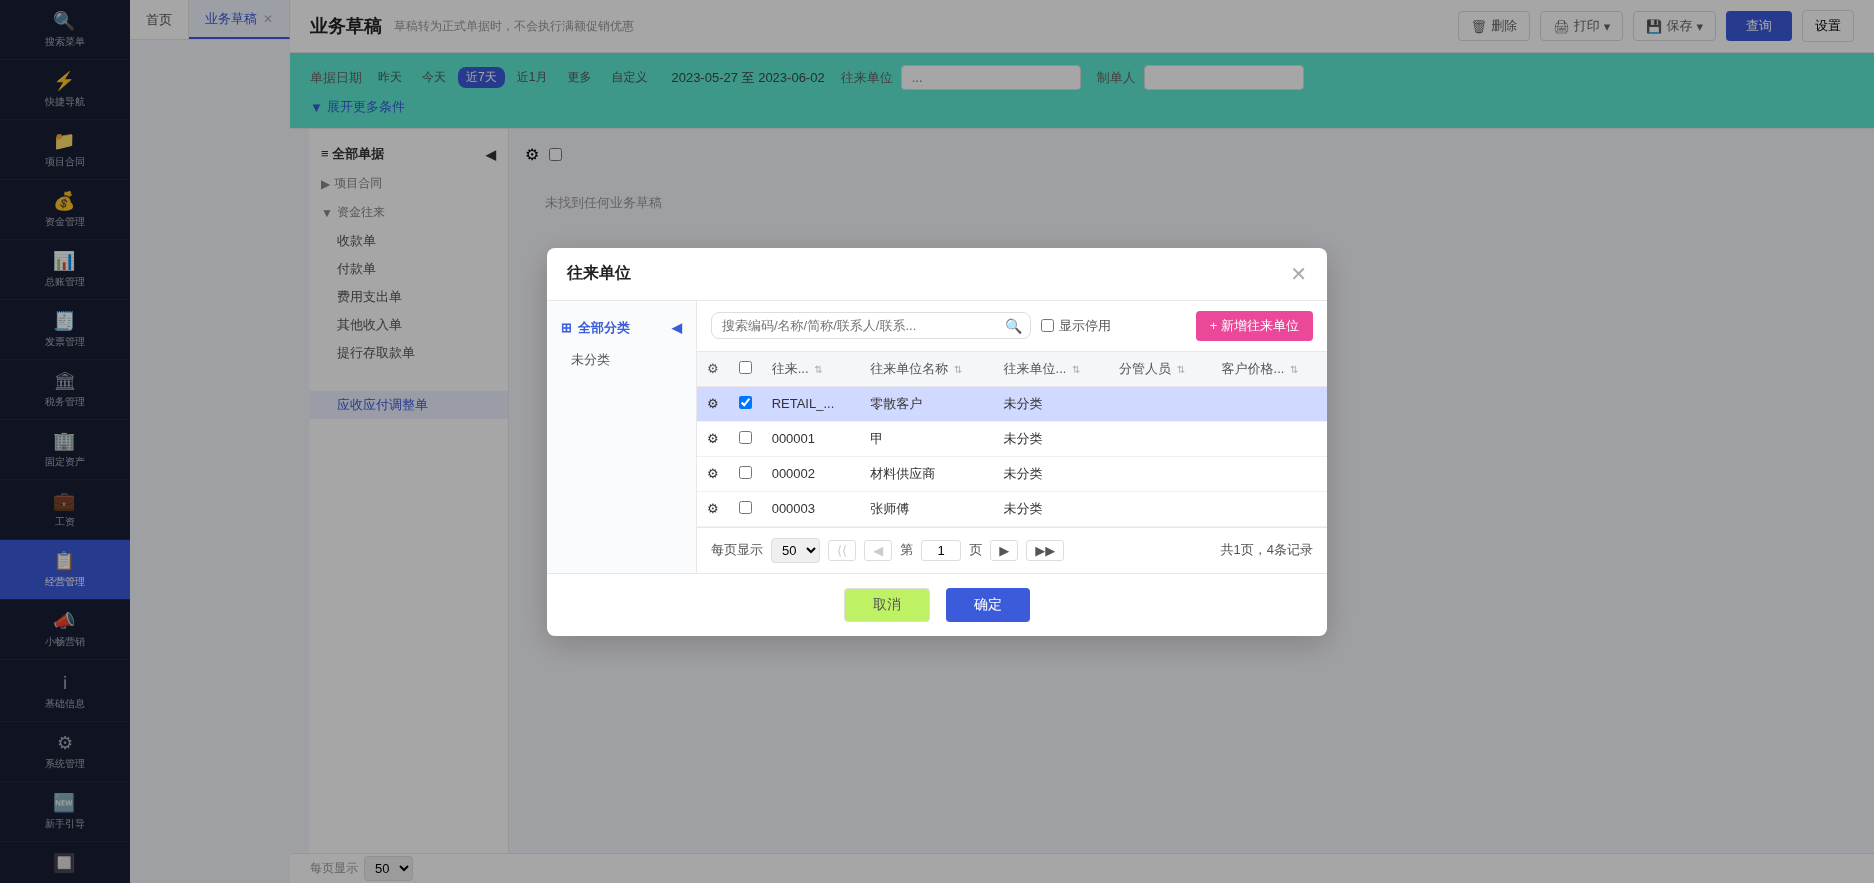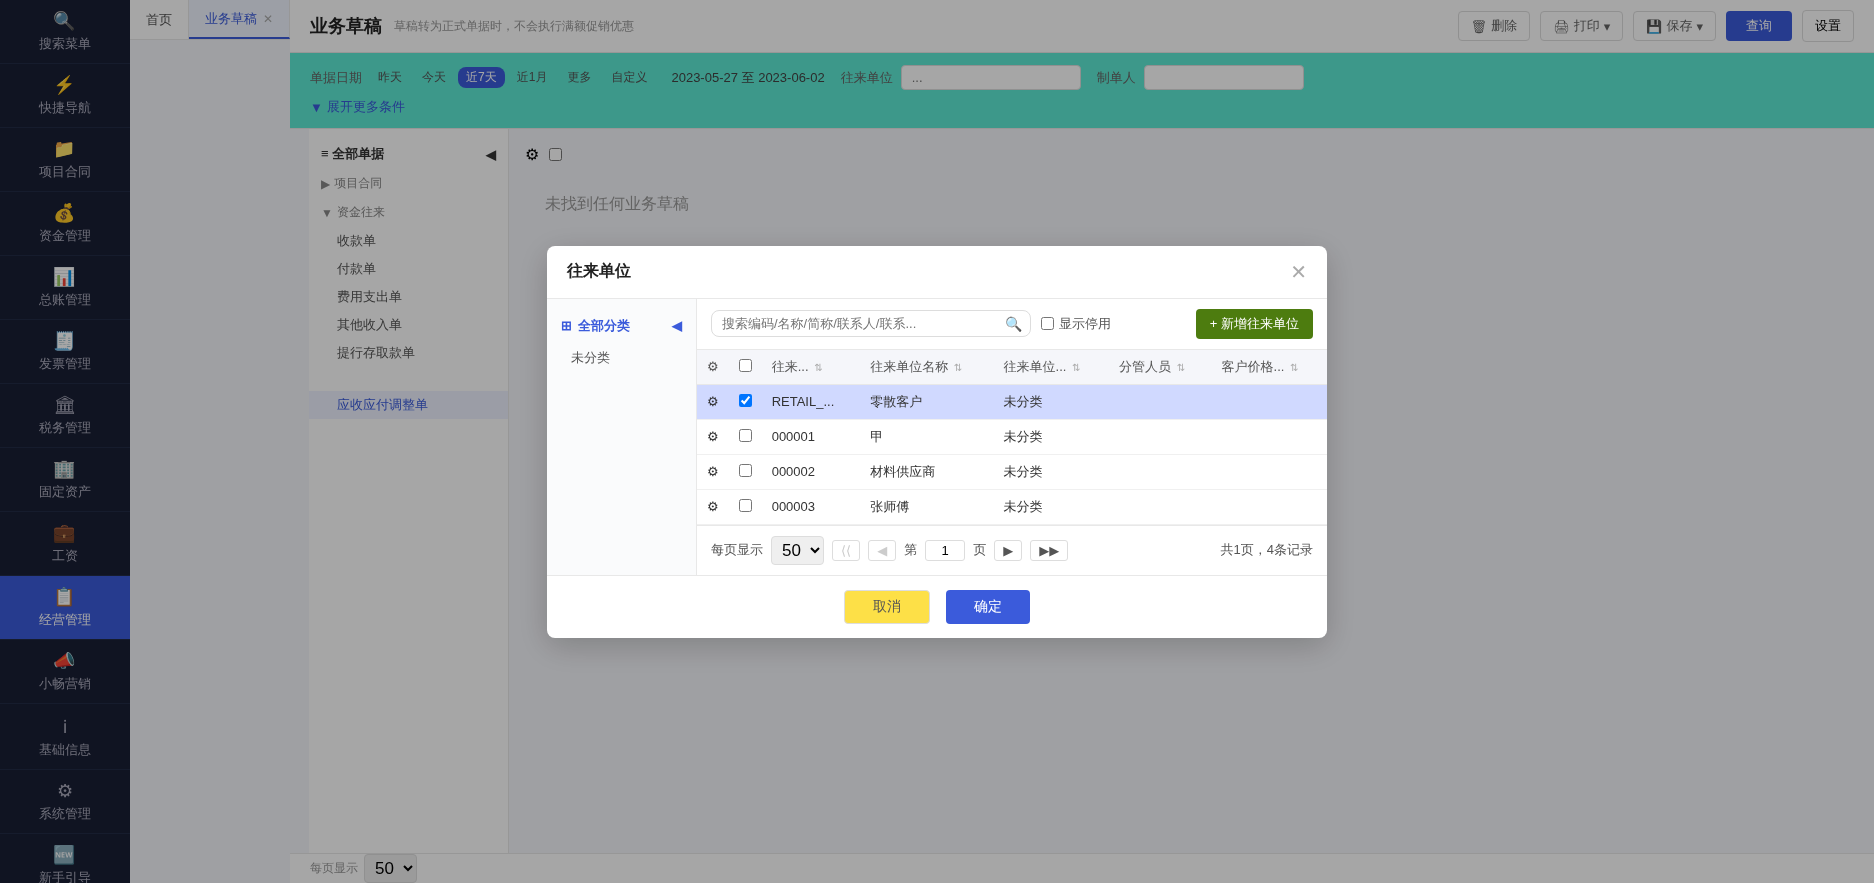--- a/index.html
+++ b/index.html
@@ -20,21 +20,21 @@
       flex-direction: column;
       align-items: center;
       padding: 10px 5px;
       cursor: pointer;
       font-size: 12px;
       color: #aab;
       border-bottom: 1px solid #232b45;
     }
     .sidebar-item.active { background: #3b5bdb; color: #fff; }
     .sidebar-icon { font-size: 18px; margin-bottom: 3px; }
-    .sidebar-label { font-size: 13px; text-align: right; }
+    .sidebar-label { font-size: 10px; text-align: right; }
 
     
     .main-area {
       flex: 1;
       display: flex;
       flex-direction: row;
       height: 100%;
       background: #f5f6fa;
     }
 
@@ -147,21 +147,21 @@
       background: #f5f6fa;
       padding: 16px;
       overflow: auto;
     }
     .table-header-bar {
       display: flex;
       align-items: center;
       gap: 10px;
       margin-bottom: 10px;
     }
-    .no-records-msg { color: #999; font-size: 16px; padding: 20px; }
+    .no-records-msg { color: #999; font-size: 13px; padding: 20px; }
 
     
     .overlay {
       position: fixed;
       top: 0; left: 0; right: 0; bottom: 0;
       background: rgba(0,0,0,0.35);
       z-index: 100;
       display: flex;
       align-items: center;
       justify-content: center;
@@ -244,21 +244,21 @@
     .dialog-search-icon {
       position: absolute;
       right: 8px;
       top: 50%;
       transform: translateY(-50%);
       color: #aaa;
       font-size: 14px;
     }
     .show-disabled { display: flex; align-items: center; gap: 5px; font-size: 13px; color: #555; }
     .btn-add-partner {
-      background: #4d7c0f;
+      background: #ec4899;
       color: #fff;
       border: none;
       border-radius: 4px;
       padding: 6px 14px;
       font-size: 13px;
       cursor: pointer;
       margin-left: auto;
       white-space: nowrap;
     }
 
@@ -287,35 +287,35 @@
     
     .dialog-pagination {
       display: flex;
       align-items: center;
       padding: 10px 14px;
       border-top: 1px solid #e8e8e8;
       font-size: 13px;
       color: #555;
       gap: 8px;
     }
-    .per-page-select { border: 1px solid #ddd; border-radius: 4px; padding: 3px 6px; font-size: 17px; }
+    .per-page-select { border: 1px solid #ddd; border-radius: 4px; padding: 3px 6px; font-size: 13px; }
     .page-nav-btn { background: none; border: 1px solid #ddd; border-radius: 3px; padding: 2px 8px; cursor: pointer; font-size: 13px; color: #555; }
     .page-nav-btn:disabled { color: #ccc; cursor: default; }
     .page-input { border: 1px solid #ddd; border-radius: 3px; padding: 2px 6px; width: 40px; text-align: center; font-size: 13px; }
     .total-records { margin-left: auto; }
 
     
     .dialog-actions {
       display: flex;
       justify-content: center;
       gap: 16px;
       padding: 14px 20px;
       border-top: 1px solid #e8e8e8;
     }
-    .btn-cancel { background: #fde047; border: 1px solid #ddd; border-radius: 4px; padding: 7px 28px; font-size: 14px; cursor: pointer; color: #555; }
+    .btn-cancel { background: #bef264; border: 1px solid #ddd; border-radius: 4px; padding: 7px 28px; font-size: 14px; cursor: pointer; color: #555; }
     .btn-confirm { background: #3b5bdb; color: #fff; border: none; border-radius: 4px; padding: 7px 28px; font-size: 14px; cursor: pointer; }
 
     
     ::-webkit-scrollbar { width: 6px; height: 6px; }
     ::-webkit-scrollbar-track { background: #f1f1f1; }
     ::-webkit-scrollbar-thumb { background: #ccc; border-radius: 3px; }
 
     
     .bottom-bar {
       height: 30px;

